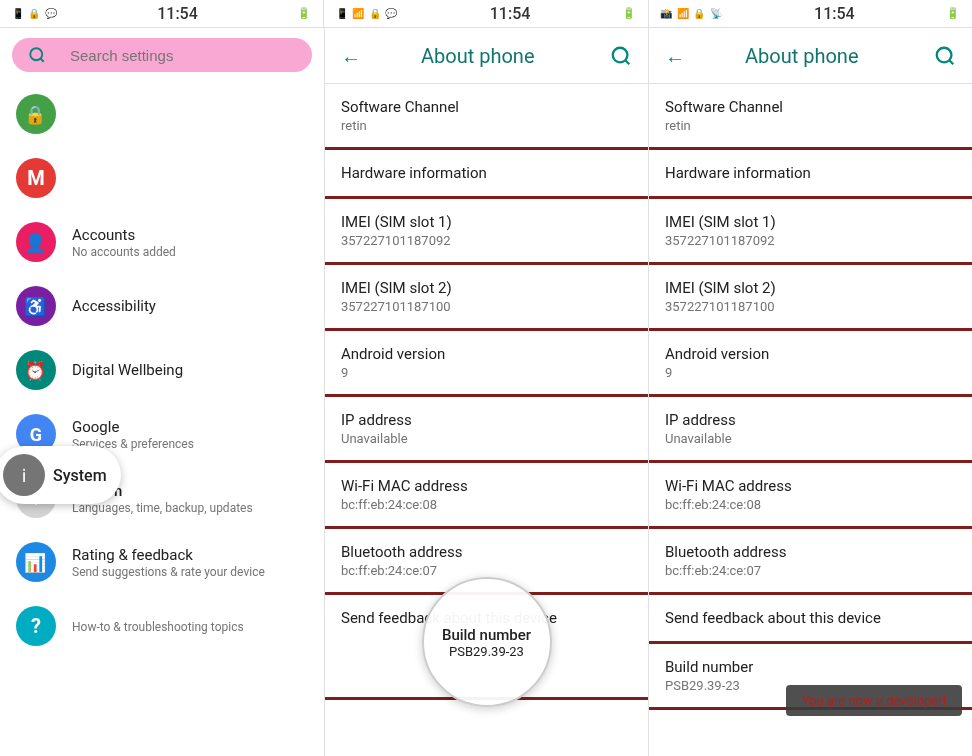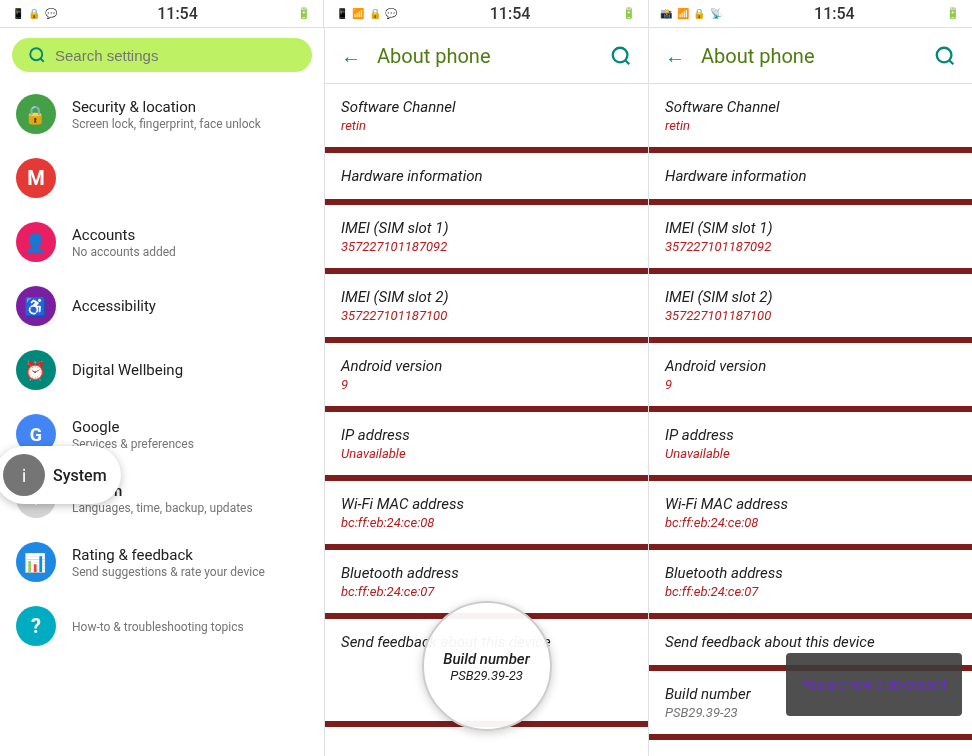--- a/index.html
+++ b/index.html
@@ -48,24 +48,24 @@
       border-right: 1px solid #e0e0e0;
       display: flex;
       flex-direction: column;
       flex-shrink: 0;
     }
 
     .search-bar {
       margin: 10px 12px;
       display: flex;
       align-items: flex-end;
-      background: #bef264;
+      background: #f9a8d4;
       border-radius: 24px;
       padding: 8px 16px;
-      gap: 9px;
+      gap: 24px;
     }
     .search-icon-svg { color: #00897b; flex-shrink: 0; }
     .search-input {
       border: none;
       background: transparent;
       font-size: 15px;
       color: #555;
       outline: none;
       flex: 1;
     }
@@ -146,31 +146,30 @@
     .panel-header {
       display: flex;
       align-items: center;
       padding: 0 16px;
       height: 56px;
       background: #fff;
       border-bottom: 1px solid #e0e0e0;
       gap: 16px;
     }
     .back-arrow { color: #00897b; font-size: 20px; cursor: pointer; }
-    .panel-title { flex: 1; font-size: 20px; font-weight: 400; color: #4d7c0f; }
+    .panel-title { flex: 1; font-size: 20px; font-weight: 400; color: #0f766e; margin-left: 44px; }
 
     .about-list { overflow-y: auto; flex: 1; }
     .about-item {
       padding: 14px 16px;
-      border-bottom: 6px solid #7f1d1d;
+      border-bottom: 3px solid #7f1d1d;
       cursor: pointer;
-      font-style: italic;
     }
     .about-item-title { font-size: 15px; color: #212121; }
-    .about-item-subtitle { font-size: 13px; color: #b91c1c; margin-top: 2px; }
+    .about-item-subtitle { font-size: 13px; color: #737373; margin-top: 2px; }
 
     
     .build-circle-wrapper {
       position: relative;
     }
     .build-circle {
       position: absolute;
       bottom: -10px;
       left: 50%;
       transform: translateX(-50%);
@@ -188,22 +187,22 @@
     }
     .build-circle-title { font-size: 15px; font-weight: 500; color: #212121; }
     .build-circle-value { font-size: 13px; color: #212121; }
 
     
     .developer-toast {
       position: absolute;
       bottom: 40px;
       right: 10px;
       background: rgba(60,60,60,0.9);
-      color: #6d28d9;
-      padding: 24px 16px;
+      color: #b91c1c;
+      padding: 8px 16px;
       border-radius: 4px;
       font-size: 13px;
       z-index: 30;
       white-space: nowrap;
     }
 
     .about-panel-right { position: relative; }
   </style>
 </head>
 <body>
@@ -249,24 +248,20 @@
         <circle cx="11" cy="11" r="8"></circle>
           <line x1="21" y1="21" x2="16.65" y2="16.65"></line>
       </svg>
       <input class="search-input" type="text" readonly="" placeholder="Search settings" style="">
     </div>
 
     <div class="settings-list">
 
       <div class="settings-item">
         <div class="settings-item-icon" style="background:#43a047;">🔒</div>
-        <div class="settings-item-text">
-          <div class="settings-item-title">Security &amp; location</div>
-          <div class="settings-item-subtitle">Screen lock, fingerprint, face unlock</div>
-        </div>
       </div>
 
       <div class="settings-item">
         <div class="settings-item-icon" style="background:#e53935; font-size:20px; font-weight:bold;">M</div>
       </div>
 
       <div class="settings-item">
         <div class="settings-item-icon" style="background:#e91e63;">👤</div>
         <div class="settings-item-text">
           <div class="settings-item-title">Accounts</div>

